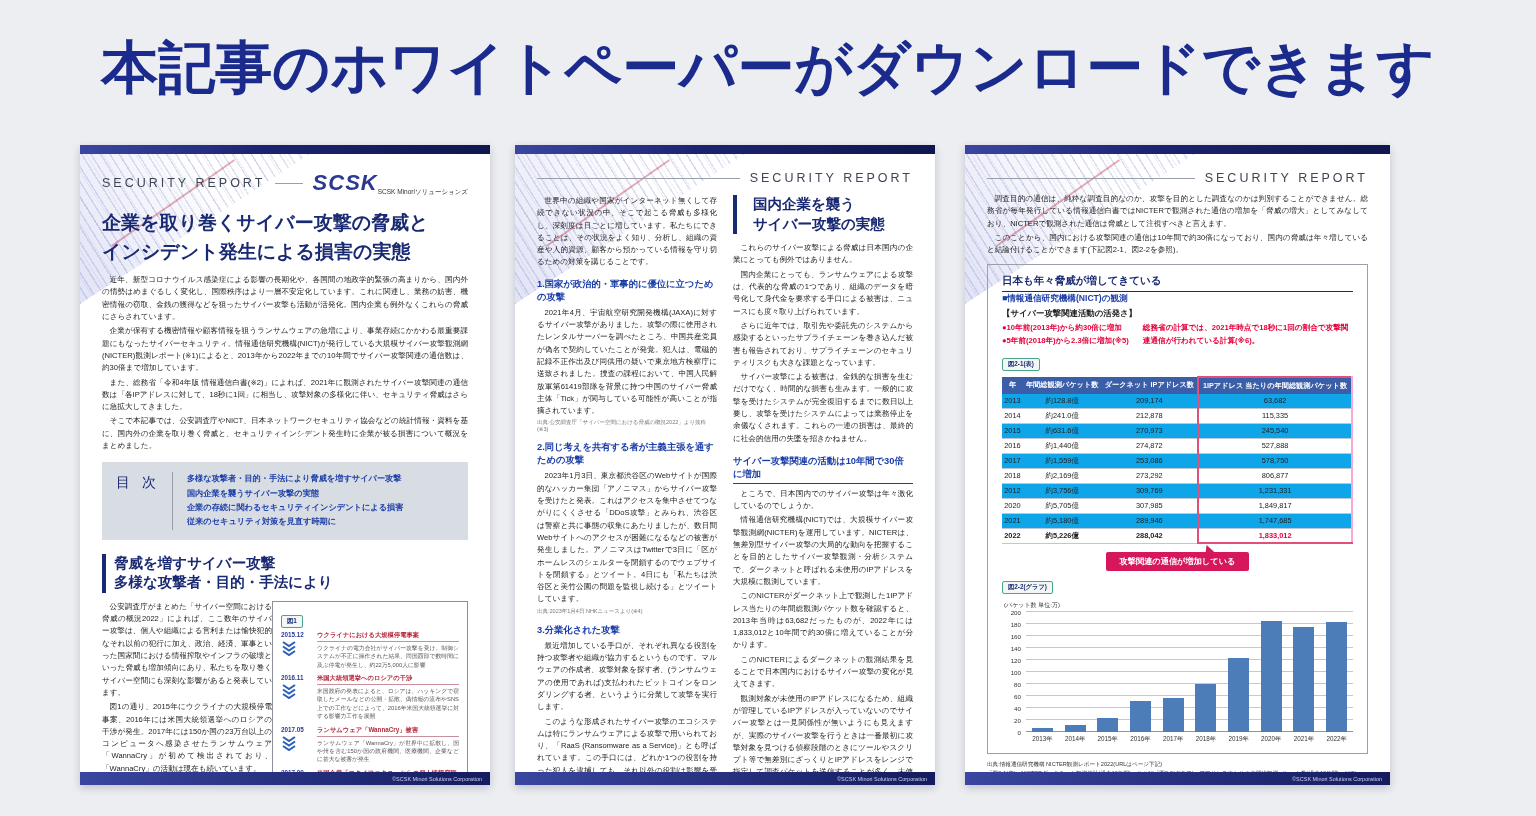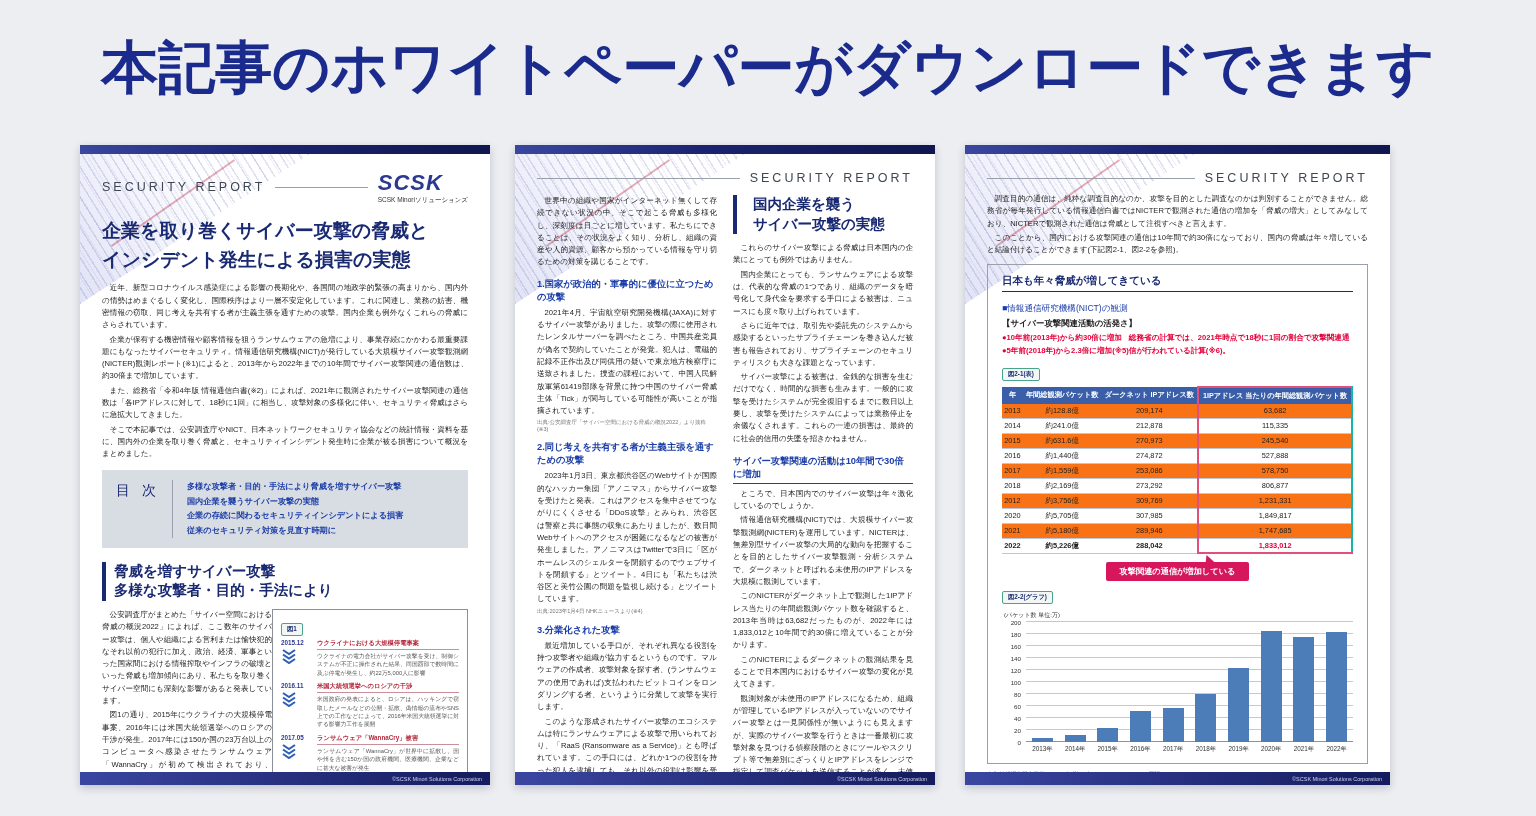--- a/index.html
+++ b/index.html
@@ -20,21 +20,21 @@
        clip-path:polygon(0 0,100% 0,0 100%);
        background:repeating-linear-gradient(58deg,rgba(60,72,165,.16) 0 1.5px,transparent 1.5px 8px),
                   repeating-linear-gradient(58deg,rgba(120,95,200,.10) 0 1px,transparent 1px 14px),
                   linear-gradient(58deg,rgba(85,100,200,.18),rgba(255,255,255,0) 65%)}
   .deco::after{content:"";position:absolute;left:18px;top:48px;width:150px;height:2px;
        background:rgba(190,45,75,.40);transform:rotate(-35deg)}
   .pad{position:relative;padding:26px 22px 20px;height:100%;box-sizing:border-box}
   .rep-head{display:flex;align-items:center;gap:10px;margin-bottom:4px}
   .rep-text{font-size:12.5px;letter-spacing:3px;color:#3e4553}
   .rep-line{flex:1;height:1px;background:#9aa0ab}
-  .logo{display:flex;flex-direction:column;align-items:flex-start;line-height:1.1}
+  .logo{display:flex;flex-direction:row;align-items:flex-end;line-height:1.1}
   .logo-main{font-size:22px;font-weight:900;font-style:italic;color:#2b3990;letter-spacing:1px}
   .logo-sub{font-size:6.5px;color:#333;margin-top:1px}
   .doc-title{margin-top:14px;font-size:19px;font-weight:bold;color:#1a2a72;line-height:1.5}
   .para{font-size:7.6px;color:#222;line-height:1.62;text-align:justify;text-indent:1em;margin:0 0 2px 0}
   .toc{display:flex;align-items:flex-start;background:#d8dce3;margin-top:10px;padding:10px 14px;gap:12px}
   .toc-label{font-size:14px;font-weight:normal;color:#1a2a72;letter-spacing:4px;padding-top:2px}
   .toc-items{border-left:1px solid #9aa0ab;padding-left:14px}
   .toc-items div{font-size:8.2px;font-weight:bold;color:#1c3ea8;line-height:1.75}
   .sec-head{margin-top:14px;border-left:4px solid #1a2a72;padding-left:8px;
        font-size:14.5px;font-weight:bold;color:#1a2a72;line-height:1.35}
@@ -52,30 +52,30 @@
   .half{flex:1;min-width:0}
   .sec-h{font-size:9.3px;font-weight:bold;color:#1c3ea8;margin:9px 0 3px}
   .src{font-size:5.5px;color:#777;margin:2px 0 4px}
   .rt-head{border-left:4px solid #1a2a72;padding-left:16px;font-size:14.5px;font-weight:bold;
        color:#1a2a72;line-height:1.35;margin-bottom:8px}
   .sub-h{font-size:9.3px;font-weight:bold;color:#1c3ea8;border-bottom:1px solid #1c3ea8;
        padding-bottom:2px;margin:10px 0 4px}
   .panel{border:1px solid #9aa0ab;margin-top:8px;padding:9px 14px;box-sizing:border-box}
   .panel-title{font-size:10.5px;font-weight:bold;color:#1a2a72;border-bottom:1px solid #1a2a72;
        padding-bottom:3px}
-  .obs-h{font-size:8.6px;font-weight:normal;color:#1c3ea8;margin-top:11px}
+  .obs-h{font-size:8.6px;font-weight:bold;color:#1c3ea8;margin-top:1px}
   .act-h{font-size:8.4px;font-weight:bold;color:#222;margin-top:3px}
-  .red-row{display:flex;margin-top:3px}
+  .red-row{display:flex;gap:14px;margin-top:3px}
   .red-bullets div{font-size:7.6px;font-weight:bold;color:#e5003a;line-height:1.6}
   .red-note{font-size:7.6px;font-weight:bold;color:#e5003a;line-height:1.6;flex:1}
   table.nt{width:100%;border-collapse:collapse;margin-top:2px}
   table.nt th{background:#3a5fa8;color:#fff;font-size:7.2px;font-weight:bold;padding:3px 2px;text-align:center}
   table.nt td{font-size:7.4px;color:#222;text-align:center;padding:2px;border-bottom:1px solid #bcc7d8}
-  table.nt tr.alt td{background:#f97316}
-  table.nt .col4{border-left:2px solid #e0507a;border-right:2px solid #14b8a6}
+  table.nt tr.alt td{background:#0ea5e9}
+  table.nt .col4{border-left:2px solid #e0507a;border-right:2px solid #f9a8d4}
   table.nt th.col4{border-top:2px solid #e0507a}
   table.nt tr.lastrow td{font-weight:bold}
   table.nt tr.lastrow td.col4{color:#e5003a;border-bottom:2px solid #e0507a}
   .callout{position:relative;width:fit-content;margin:8px auto 4px;background:#d6175c;color:#fff;
        font-size:8.2px;font-weight:bold;padding:4px 14px;border-radius:2px}
   .callout::before{content:"";position:absolute;top:-7px;right:34px;width:0;height:0;
        border-left:4px solid transparent;border-right:7px solid transparent;border-bottom:9px solid #d6175c;
        transform:skewX(18deg)}
   .chart-wrap{margin-top:4px}
   .chart-unit{font-size:6px;color:#333;margin:2px 0 2px 2px}
@@ -108,21 +108,21 @@
       <span class="logo">
         <span class="logo-main">SCSK</span>
         <span class="logo-sub">SCSK Minoriソリューションズ</span>
       </span>
     </div>
     <div class="doc-title">
       <div>企業を取り巻くサイバー攻撃の脅威と</div>
       <div>インシデント発生による損害の実態</div>
     </div>
     <div style="margin-top:8px">
-        <p class="para">近年、新型コロナウイルス感染症による影響の長期化や、各国間の地政学的緊張の高まりから、国内外の情勢はめまぐるしく変化し、国際秩序はより一層不安定化しています。これに関連し、業務の妨害、機密情報の窃取、同じ考えを共有する者が主義主張を通すための攻撃。国内企業も例外なくこれらの脅威にさらされています。</p>
+        <p class="para">近年、新型コロナウイルス感染症による影響の長期化や、各国間の地政学的緊張の高まりから、国内外の情勢はめまぐるしく変化し、国際秩序はより一層不安定化しています。これに関連し、業務の妨害、機密情報の窃取、金銭の獲得などを狙ったサイバー攻撃も活動が活発化。国内企業も例外なくこれらの脅威にさらされています。</p>
         <p class="para">企業が保有する機密情報や顧客情報を狙うランサムウェアの急増により、事業存続にかかわる最重要課題にもなったサイバーセキュリティ。情報通信研究機構(NICT)が発行している大規模サイバー攻撃観測網(NICTER)観測レポート(※1)によると、2013年から2022年までの10年間でサイバー攻撃関連の通信数は、約30倍まで増加しています。</p>
         <p class="para">また、総務省「令和4年版 情報通信白書(※2)」によれば、2021年に観測されたサイバー攻撃関連の通信数は「各IPアドレスに対して、18秒に1回」に相当し、攻撃対象の多様化に伴い、セキュリティ脅威はさらに急拡大してきました。</p>
         <p class="para">そこで本記事では、公安調査庁やNICT、日本ネットワークセキュリティ協会などの統計情報・資料を基に、国内外の企業を取り巻く脅威と、セキュリティインシデント発生時に企業が被る損害について概況をまとめました。</p>
       </div>
     <div class="toc">
       <span class="toc-label">目 次</span>
       <div class="toc-items">
           <div>多様な攻撃者・目的・手法により脅威を増すサイバー攻撃</div>
           <div>国内企業を襲うサイバー攻撃の実態</div>
           <div>企業の存続に関わるセキュリティインシデントによる損害</div>

